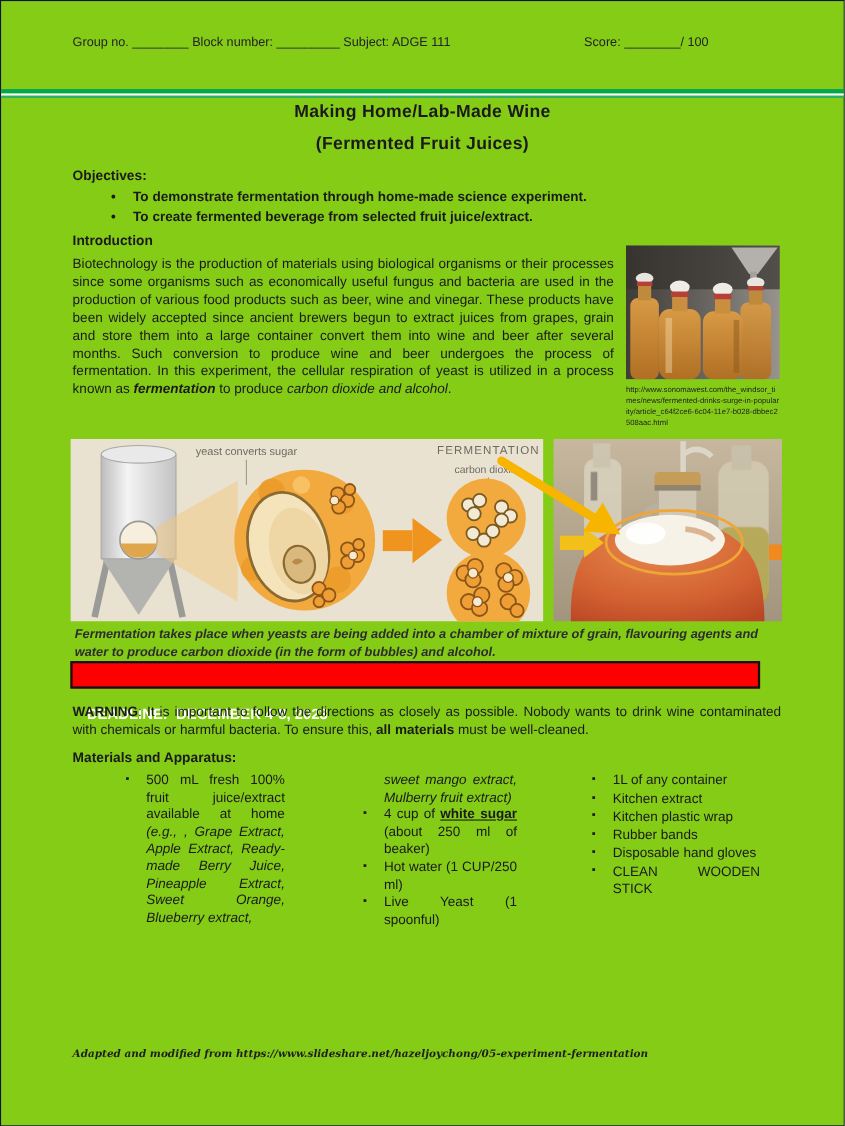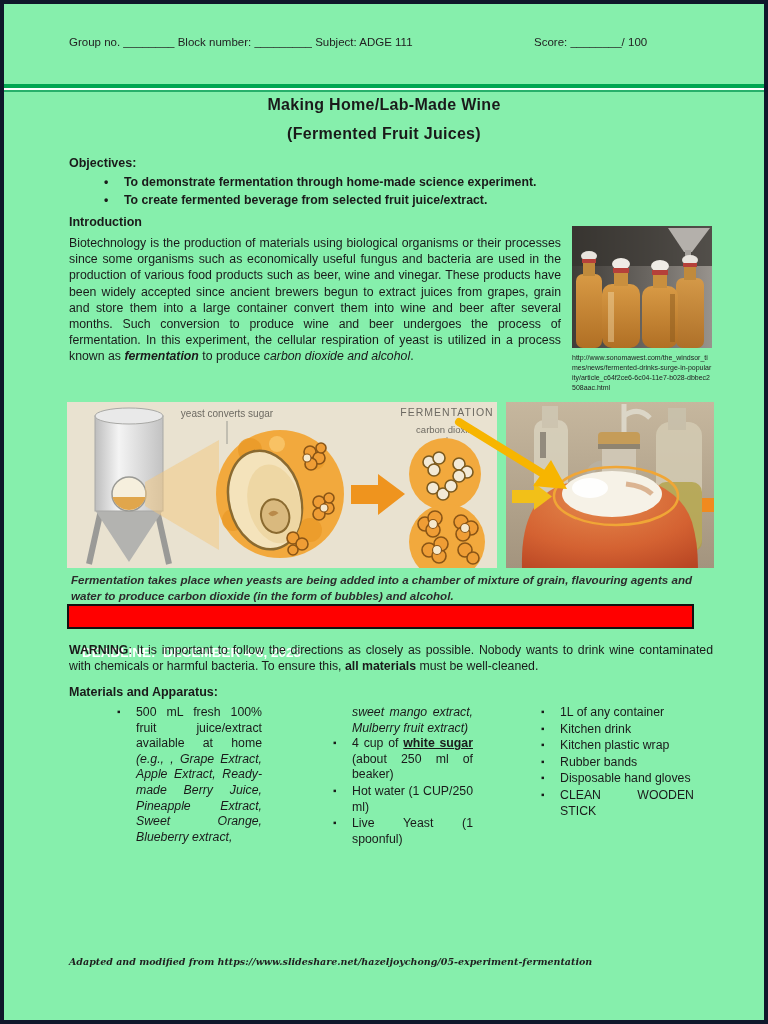--- a/index.html
+++ b/index.html
@@ -1,19 +1,19 @@
 <!DOCTYPE html>
 <html><head>
 <meta charset="utf-8">
 <style>
   html,body{margin:0;padding:0;background:#ffffff;}
   .page{
-    position:relative;width:768px;height:1024px;background:#86efac;
+    position:relative;width:768px;height:1024px;background:#84cc16;
     font-family:"Liberation Sans","DejaVu Sans",sans-serif;color:#1a1a1a;
-    overflow:hidden;box-sizing:border-box;border:4px solid #0f172a;
+    overflow:hidden;box-sizing:border-box;border:1px solid #0f172a;
   }
   .abs{position:absolute;}
   
   .hdr{top:32px;left:65px;font-size:11.5px;color:#222;}
   .hdr-score{top:32px;left:530px;font-size:11.5px;color:#222;}
   
   .rule{top:80px;left:0;width:768px;height:9px;}
   .rule .r1{height:4px;background:#00a651;}
   .rule .gap{height:1.5px;background:#ffffff;}
   .rule .r2{height:2.5px;background:#27b06b;}
@@ -317,21 +317,21 @@
     <ul>
       <li><span>4 cup of </span><span class="bu">white sugar </span><span>(about 250 ml of beaker)</span></li>
       <li>Hot water (1 CUP/250 ml)</li>
       <li>Live Yeast (1 spoonful)</li>
     </ul>
   </div>
 
   <div class="abs mcol c3">
     <ul>
       <li>1L of any container</li>
-      <li>Kitchen drink</li>
+      <li>Kitchen extract</li>
       <li>Kitchen plastic wrap</li>
       <li>Rubber bands</li>
       <li>Disposable hand gloves</li>
       <li>CLEAN WOODEN STICK</li>
     </ul>
   </div>
 
   <div class="abs footer">Adapted and modified from https://www.slideshare.net/hazeljoychong/05-experiment-fermentation</div>
 
 </div>

